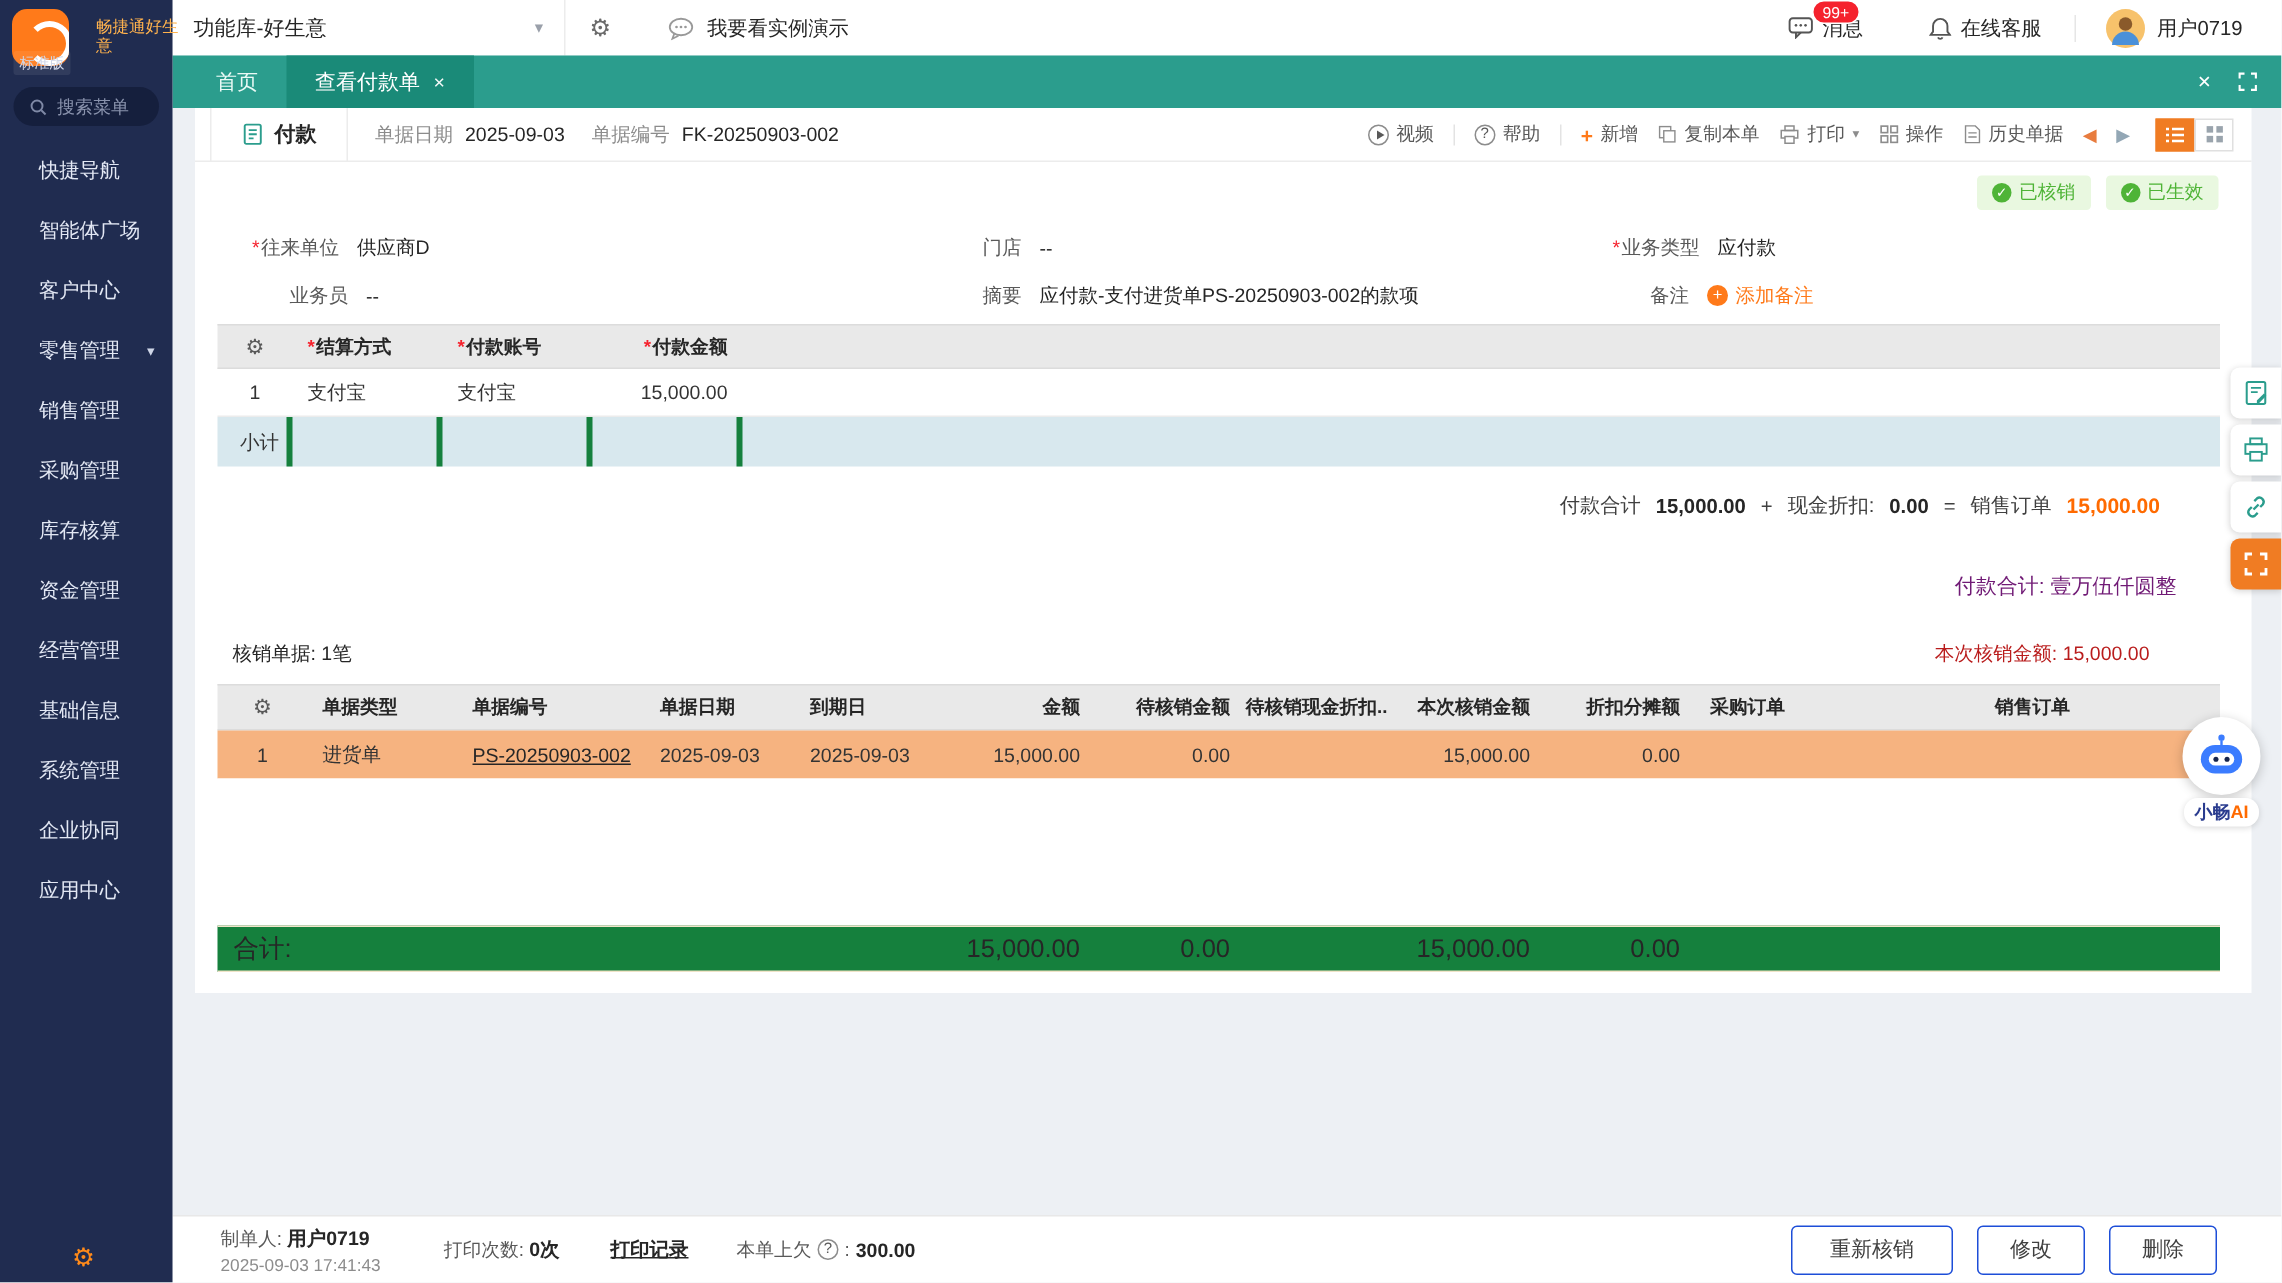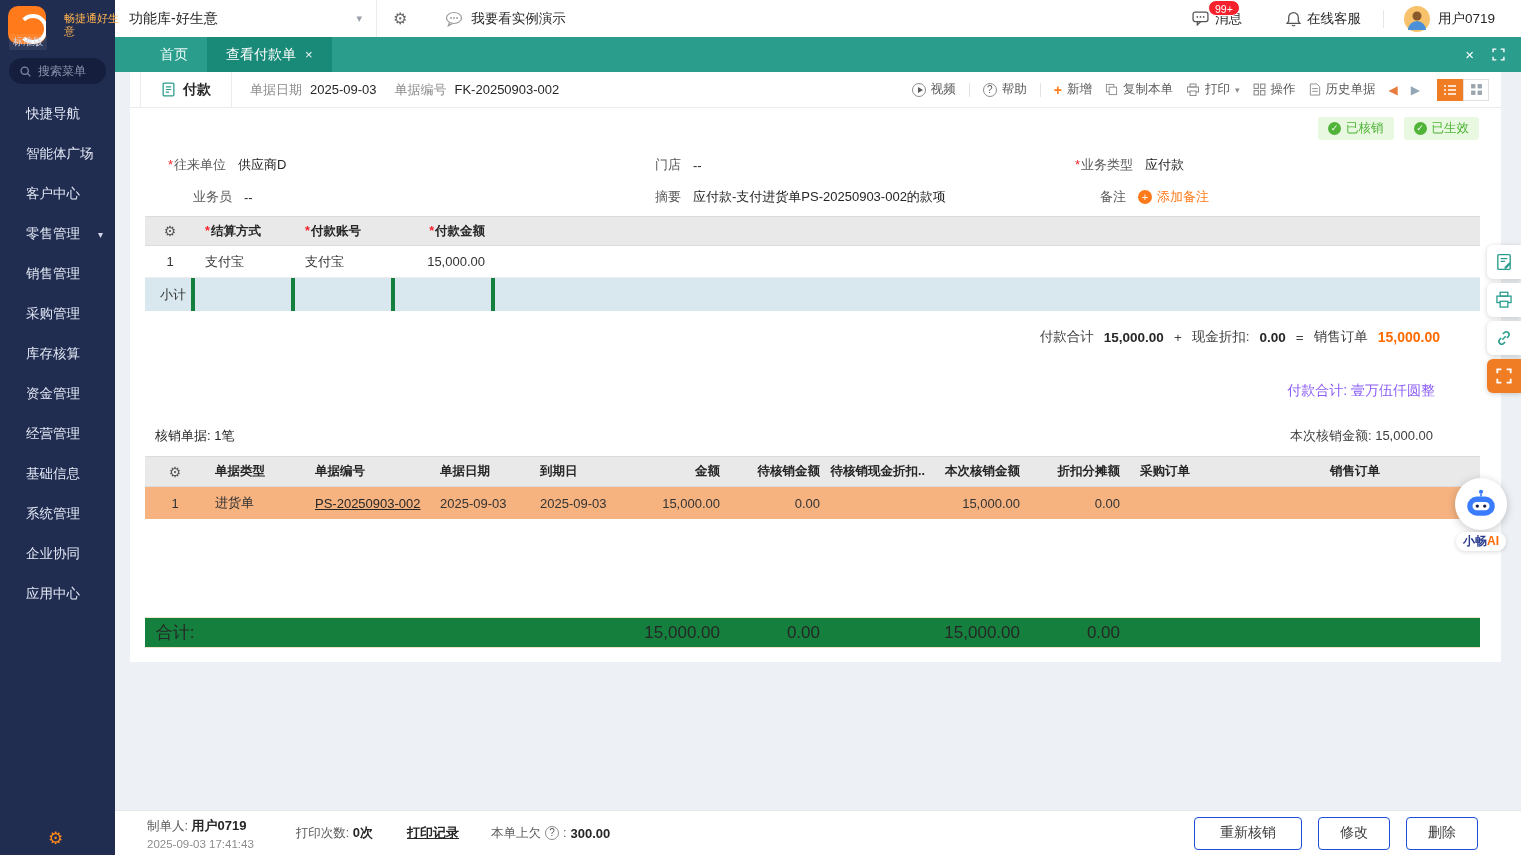--- a/index.html
+++ b/index.html
@@ -31,21 +31,21 @@
   .demo-link { margin-left:38px; display:flex; align-items:center; gap:8px; font-size:13.5px; color:#262626; cursor:pointer; }
   .topbar-spacer { flex:1; }
   .tb-group { display:flex; align-items:center; gap:6px; font-size:13.5px; color:#262626; cursor:pointer; position:relative; }
   .msg-group { margin-right:44px; }
   .msg-badge { position:absolute; top:-10px; left:16px; background:#f5222d; color:#fff; font-size:10.5px; height:16px; line-height:14px; padding:1px 6px; border-radius:9px; border:1px solid #fff; }
   .support-group { margin-right:22px; }
   .tb-divider { width:1px; height:18px; background:#e6e6e6; margin-right:20px; }
   .user-group { margin-right:26px; gap:8px; }
 
   
-  .tabbar { position:absolute; left:115px; top:37px; width:1406px; height:35px; background:#2b9d8d; display:flex; align-items:stretch; padding-left:26px; z-index:20; }
+  .tabbar { position:absolute; left:115px; top:37px; width:1406px; height:35px; background:#2b9d8d; display:flex; align-items:stretch; padding-left:10px; z-index:20; }
   .tab { display:flex; align-items:center; padding:0 19px; color:#eafaf6; font-size:14px; cursor:pointer; gap:9px; }
   .tab.active { background:#1a8a78; color:#fff; }
   .tab .tab-close { font-size:13px; opacity:.95; }
   .tab-actions { margin-left:auto; display:flex; align-items:center; gap:18px; padding-right:16px; }
   .tab-actions .act { color:#fff; font-size:15px; cursor:pointer; display:flex; align-items:center; }
 
   
   .card { position:absolute; left:130px; top:72px; width:1371px; height:590px; background:#fff; z-index:10; }
 
   .card-toolbar { height:36px; border-bottom:1px solid #ececec; display:flex; align-items:center; }
@@ -100,23 +100,23 @@
   .c10{width:190px;} .c11{flex:1;}
   .t2 .thead { height:31px; }
   .wo-row { height:32px; background:#f6b380; }
   .doc-link { text-decoration:underline; color:#262626; cursor:pointer; }
   .t2-empty { height:98px; background:#fff; }
   .total-row { height:31px; background:#15803d; border-top:1px solid #f0e4c8; border-bottom:1px solid #f0e4c8; font-size:17px; color:#262626; }
 
   .totals-line { position:absolute; top:256px; right:61px; display:flex; align-items:center; gap:10px; font-size:13.5px; color:#404040; }
   .totals-line .val { color:#262626; font-weight:bold; }
   .totals-line .val.orange { color:#ff6a00; font-size:14px; }
-  .words-line { position:absolute; top:310px; right:66px; font-size:14px; color:#8b5cf6; }
+  .words-line { position:absolute; top:310px; right:50px; font-size:14px; color:#701a75; }
   .wo-left { position:absolute; top:355px; left:25px; font-size:13px; color:#262626; }
-  .wo-right { position:absolute; top:355px; right:68px; font-size:13px; color:#404040; }
+  .wo-right { position:absolute; top:355px; right:68px; font-size:13px; color:#b91c1c; }
 
   
   .footer { position:absolute; left:115px; right:0; bottom:0; height:45px; background:#fff; border-top:1px solid #e8e8e8; display:flex; align-items:center; padding-left:32px; z-index:15; }
   .f-group { font-size:12.5px; color:#595959; }
   .f-strong { color:#262626; font-weight:bold; font-size:13px; }
   .creator-block .time { color:#8c8c8c; font-size:11.5px; margin-top:3px; }
   .print-count { margin-left:42px; }
   .print-log { margin-left:34px; font-size:13px; font-weight:bold; color:#262626; text-decoration:underline; cursor:pointer; }
   .owed { margin-left:32px; display:flex; align-items:center; gap:4px; }
   .footer-btns { margin-left:auto; display:flex; gap:16px; margin-right:43px; }

